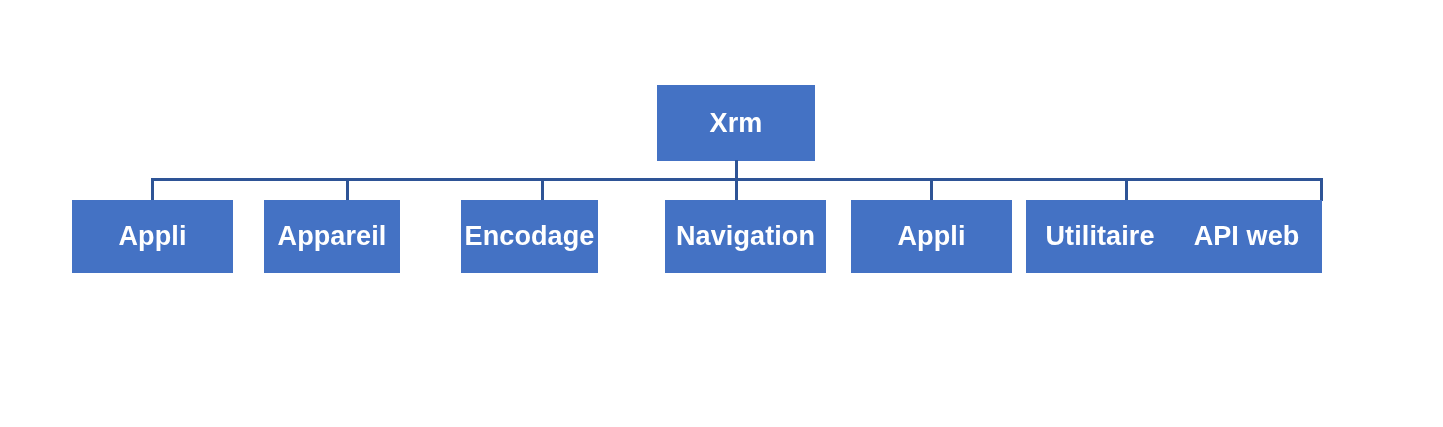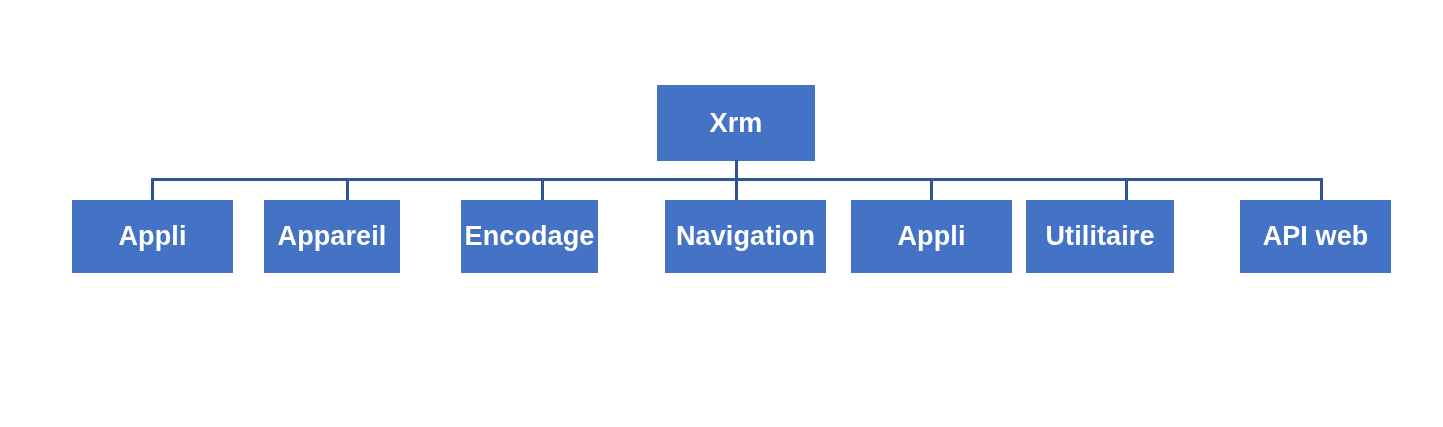--- a/index.html
+++ b/index.html
@@ -98,17 +98,17 @@
   </div>
   <div class="node child-node" style="left:648px;width:161px;margin-left:17px;">
     <span class="node-label">Navigation</span>
   </div>
   <div class="node child-node" style="left:851px;width:161px;">
     <span class="node-label">Appli</span>
   </div>
   <div class="node child-node" style="left:1026px;width:148px;">
     <span class="node-label">Utilitaire</span>
   </div>
-  <div class="node child-node" style="left:1240px;width:151px;text-align:right;">
+  <div class="node child-node" style="left:1171px;width:151px;text-align:right;">
     <span class="node-label">API web</span>
   </div>
 
 </div>
 
 </body></html>

